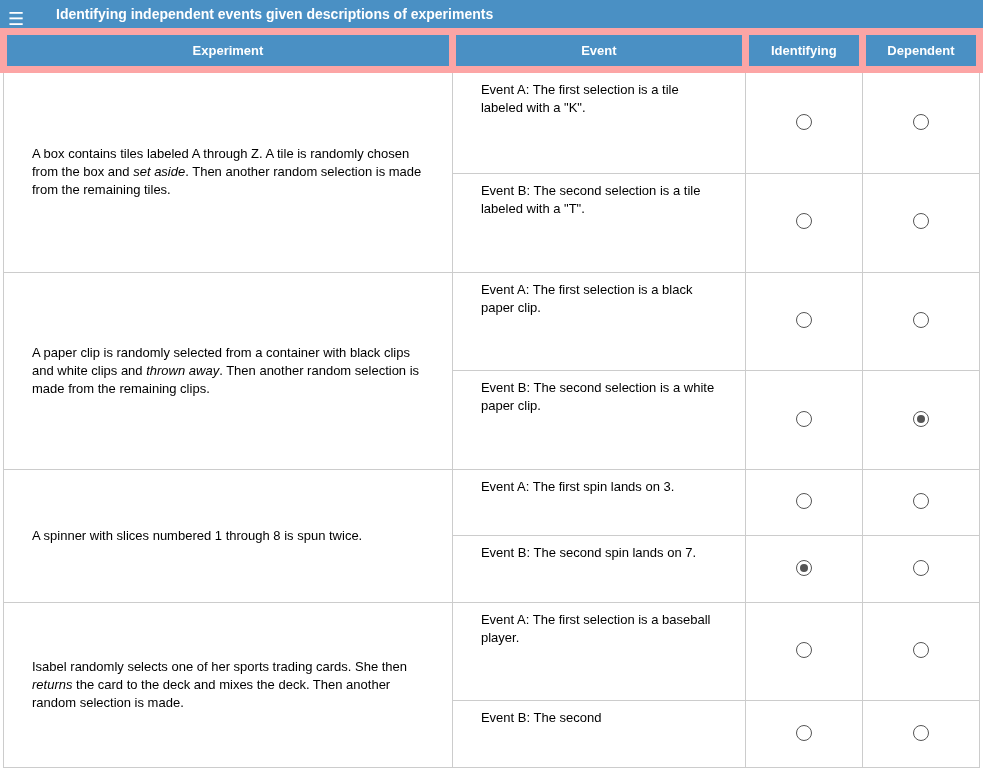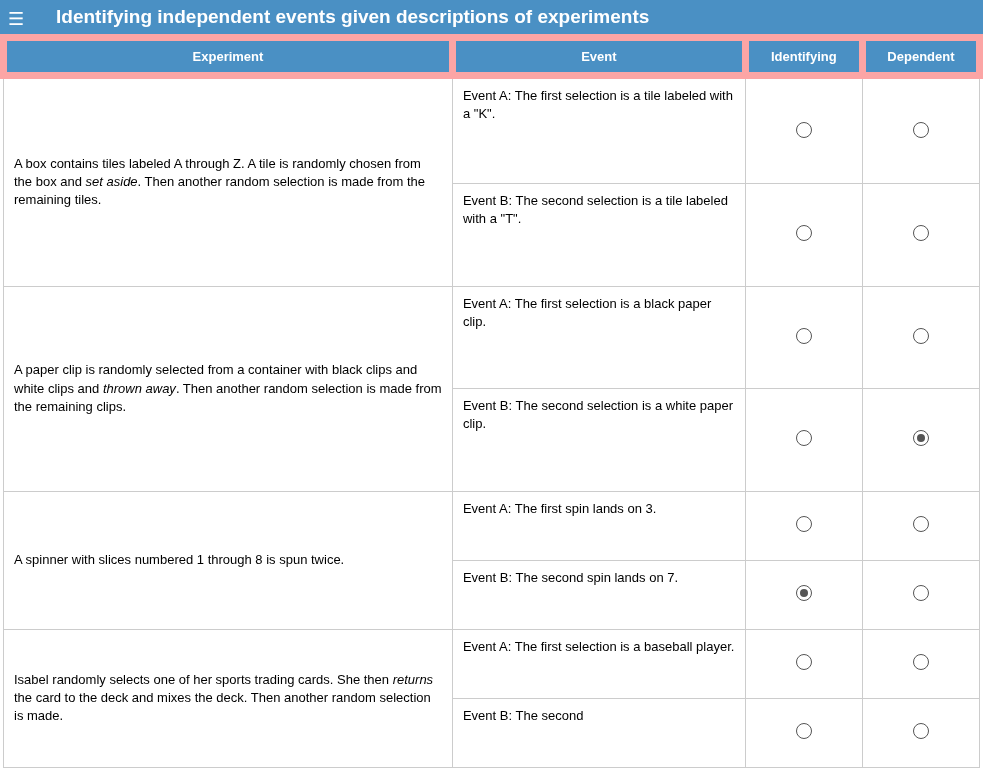--- a/index.html
+++ b/index.html
@@ -23,21 +23,21 @@
     .header {
       background: #4a90c4;
       color: white;
       padding: 6px 10px 6px 36px;
     }
     .header-subtitle {
       font-size: 11px;
       opacity: 0.9;
     }
     .header-title {
-      font-size: 19px;
+      font-size: 14px;
       font-weight: bold;
     }
 
     .content-area {
       flex: 1;
       overflow: hidden;
       background: white;
       display: flex;
       flex-direction: column;
     }
@@ -64,21 +64,21 @@
     .main-table th.events-col {
       width: 30%;
     }
     .main-table th.indep-col,
     .main-table th.dep-col {
       width: 12%;
     }
 
     .main-table td {
       border: 1px solid #ccc;
-      padding: 8px 10px;
+      padding: 8px 28px;
       vertical-align: top;
       background: white;
     }
 
     .experiment-cell {
       vertical-align: middle !important;
       font-size: 13px;
       line-height: 1.4;
     }
 

